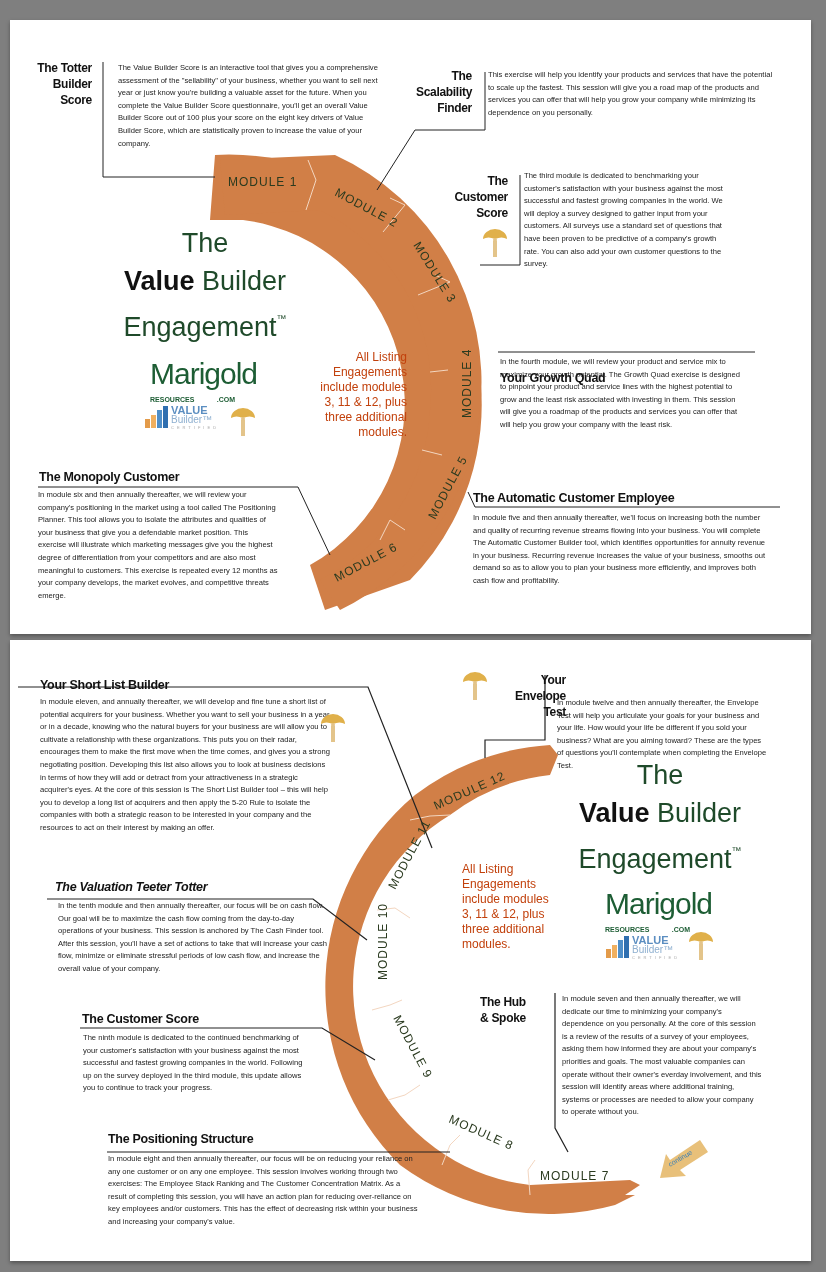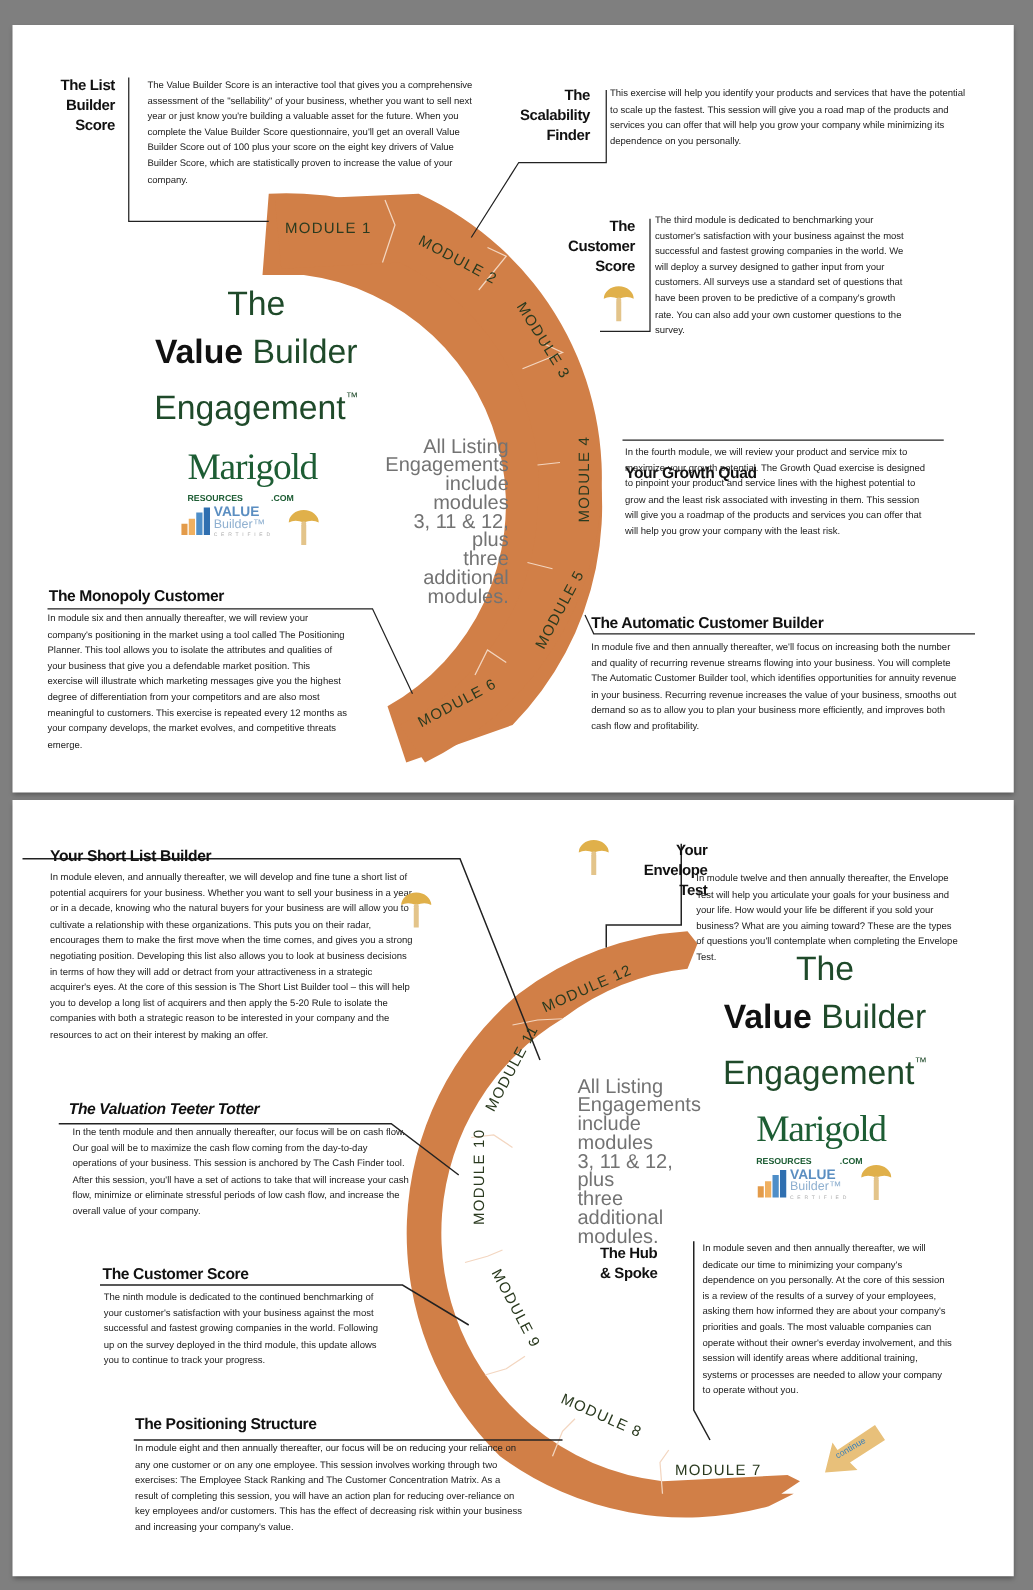--- a/index.html
+++ b/index.html
@@ -7,23 +7,23 @@
   .page{position:absolute;left:10px;width:801px;background:#fff;box-shadow:0 2px 4px rgba(0,0,0,0.35);}
   #page1{top:20px;height:614px;}
   #page2{top:640px;height:621px;}
   .abs{position:absolute;}
   .body-text{font-size:7.6px;line-height:12.6px;color:#222;}
   .hd-right{font-weight:bold;font-size:12px;line-height:16px;text-align:right;color:#111;letter-spacing:-0.3px;}
   .hd-line{font-weight:bold;font-size:12.5px;color:#111;letter-spacing:-0.3px;}
   .title{color:#1f4a2a;text-align:center;font-size:27px;line-height:38px;}
   .title b{color:#111;}
   .title sup{font-size:10px;vertical-align:14px;}
-  .listing{font-size:16px;line-height:15px;color:#737373;}
+  .listing{font-size:12px;line-height:15px;color:#c2410c;}
   svg{position:absolute;left:0;top:0;}
-  .marigold{font-family:Liberation Serif, serif;color:#1d5d34;font-size:30px;letter-spacing:-1px;line-height:28px;}
+  .marigold{font-family:Liberation Sans, sans-serif;color:#1d5d34;font-size:30px;letter-spacing:-1px;line-height:28px;}
   .res{font-weight:bold;font-size:7px;color:#1d5d34;}
   .vb{font-size:11px;color:#5b8ec1;font-weight:bold;line-height:10px;}
   .vb2{font-size:10px;color:#8fb0d0;line-height:10px;}
   .cert{font-size:4px;letter-spacing:3px;color:#aaa;}
 </style>
 </head>
 <body>
 
 <div class="page" id="page1">
   <svg width="801" height="614">
@@ -51,21 +51,21 @@
       <text x="218" y="166">MODULE 1</text>
       <text transform="translate(324,175) rotate(28)">MODULE 2</text>
       <text transform="translate(403,225) rotate(58)">MODULE 3</text>
       <text transform="translate(461,398) rotate(-90)">MODULE 4</text>
       <text transform="translate(425,500) rotate(-62)">MODULE 5</text>
       <text transform="translate(327,562) rotate(-28)">MODULE 6</text>
     </g>
   </svg>
 
   <div class="abs hd-right" style="left:12px;top:40px;width:70px;">
-    <div>The List</div>
+    <div>The Totter</div>
       <div>Builder</div>
       <div>Score</div>
   </div>
   <div class="abs body-text" style="left:108px;top:42px;width:270px;">The Value Builder Score is an interactive tool that gives you a comprehensive assessment of the "sellability" of your business, whether you want to sell next year or just know you're building a valuable asset for the future. When you complete the Value Builder Score questionnaire, you'll get an overall Value Builder Score out of 100 plus your score on the eight key drivers of Value Builder Score, which are statistically proven to increase the value of your company.</div>
 
   <div class="abs hd-right" style="left:392px;top:48px;width:70px;">
     <div>The</div>
       <div>Scalability</div>
       <div>Finder</div>
   </div>
@@ -119,21 +119,21 @@
       <div>Engagements</div>
       <div>include modules</div>
       <div>3, 11 &amp; 12,  plus</div>
       <div>three additional</div>
       <div>modules.</div>
   </div>
 
   <div class="abs hd-line" style="left:490px;top:318px;margin-top:33px;">Your Growth Quad</div>
   <div class="abs body-text" style="left:490px;top:336px;width:245px;">In the fourth module, we will review your product and service mix to maximize your growth potential. The Growth Quad exercise is designed to pinpoint your product and service lines with the highest potential to grow and the least risk associated with investing in them. This session will give you a roadmap of the products and services you can offer that will help you grow your company with the least risk.</div>
 
-  <div class="abs hd-line" style="left:463px;top:471px;">The Automatic Customer Builder</div>
+  <div class="abs hd-line" style="left:463px;top:471px;">The Automatic Customer Employee</div>
   <div class="abs body-text" style="left:463px;top:492px;width:300px;">In module five and then annually thereafter, we'll focus on increasing both the number and quality of recurring revenue streams flowing into your business. You will complete The Automatic Customer Builder tool, which identifies opportunities for annuity revenue in your business. Recurring revenue increases the value of your business, smooths out demand so as to allow you to plan your business more efficiently, and improves both cash flow and profitability.</div>
 
   <div class="abs hd-line" style="left:29px;top:450px;">The Monopoly Customer</div>
   <div class="abs body-text" style="left:28px;top:469px;width:240px;">In module six and then annually thereafter, we will review your company's positioning in the market using a tool called The Positioning Planner. This tool allows you to isolate the attributes and qualities of your business that give you a defendable market position. This exercise will illustrate which marketing messages give you the highest degree of differentiation from your competitors and are also most meaningful to customers. This exercise is repeated every 12 months as your company develops, the market evolves, and competitive threats emerge.</div>
 </div>
 
 <div class="page" id="page2">
   <svg width="801" height="621">
     <path d="M405,155 A250,250 0 0 1 540,105 L548,115 L540,135 A200,200 0 0 0 440,175 A200,200 0 0 0 415,500 A200,200 0 0 0 520,545 L620,540 L630,545 L615,555 L625,555 L605,565 A250,250 0 0 1 390,525 A250,250 0 0 1 405,155 Z" fill="#d17f47"></path>
     <g stroke="#f3d6c0" stroke-width="1" fill="none">

